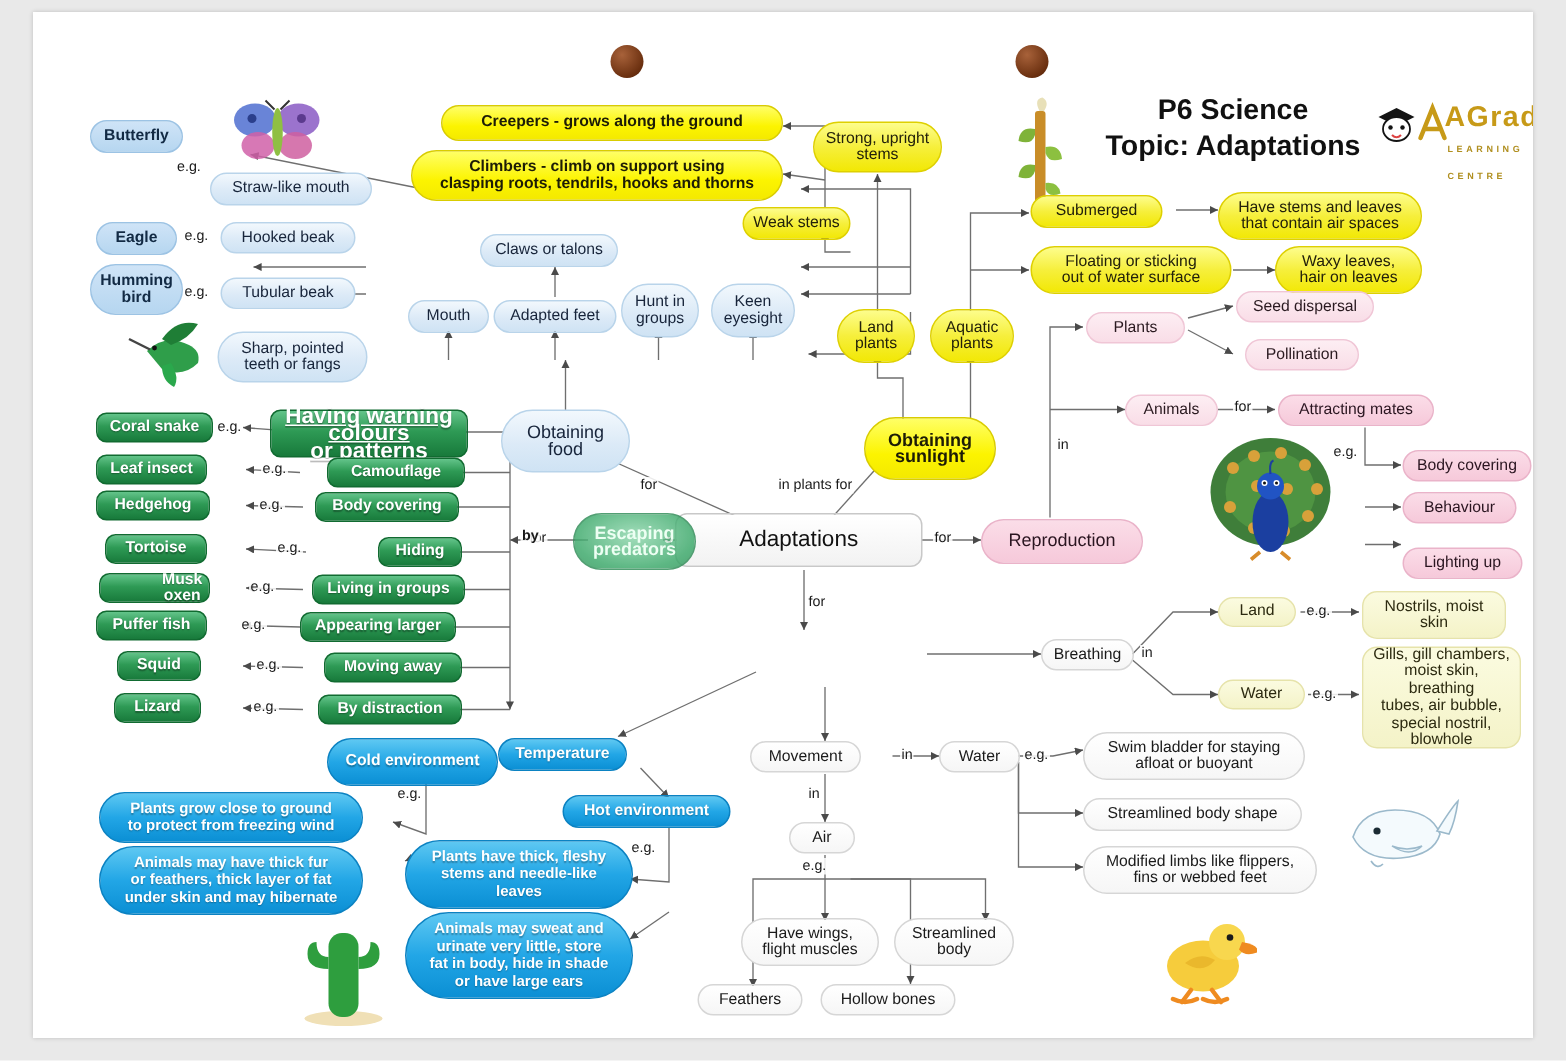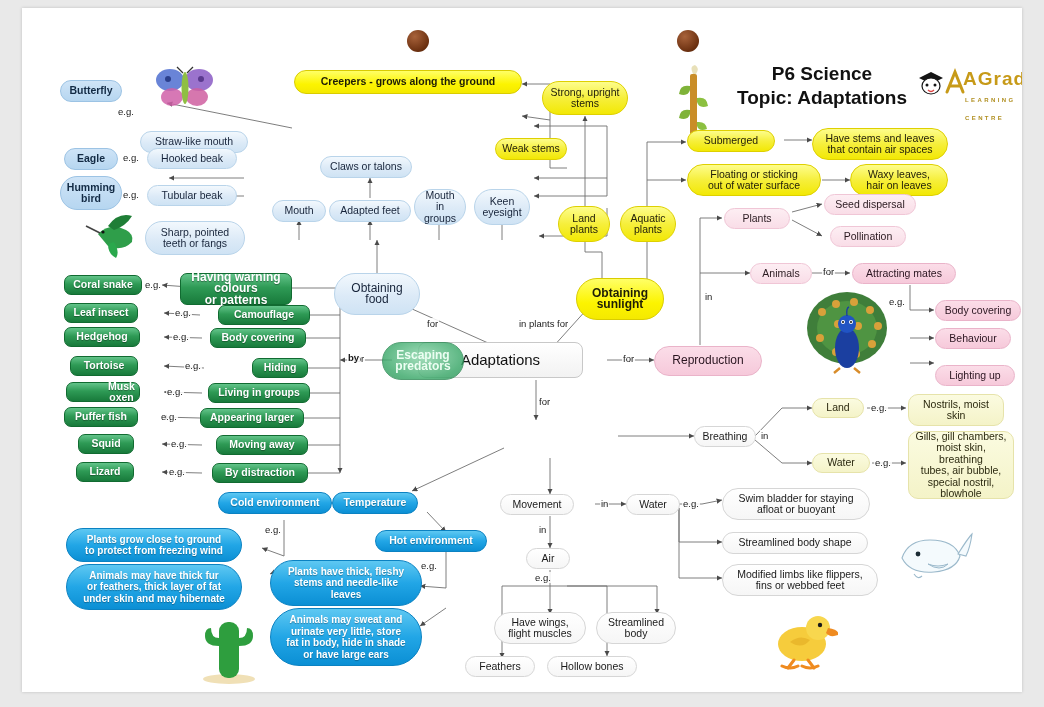--- a/index.html
+++ b/index.html
@@ -236,49 +236,49 @@
         <path d="M30,26 L38,6 L46,26 M33,20 L43,20" stroke="#c79a18" stroke-width="3" fill="none" stroke-linecap="round"></path>
       </svg>
       <div style="position:absolute;left:46px;top:2px;">
         <span class="brandtxt">AGrader</span>
       </div>
       <div style="position:absolute;left:48px;top:22px;">
         <span class="brandsub">LEARNING CENTRE</span>
       </div>
     </div>
 
-    <div class="node hub" style="left:396px;top:334px;width:165px;height:36px;">
+    <div class="node hub" style="left:428px;top:334px;width:165px;height:36px;">
       <span>Adaptations</span>
     </div>
 
     <div class="node blue big" style="left:312px;top:265px;width:86px;height:42px;white-space:pre-line;">
       <span>Obtaining
 food</span>
     </div>
     <div class="lbl" style="left:404px;top:310px;">for</div>
 
     <div class="node blue" style="left:250px;top:192px;width:54px;height:22px;">
       <span>Mouth</span>
     </div>
     <div class="node blue" style="left:307px;top:192px;width:82px;height:22px;">
       <span>Adapted feet</span>
     </div>
     <div class="node blue" style="left:392px;top:181px;width:52px;height:36px;white-space:pre-line;">
-      <span>Mouth in
+      <span>Hunt in
 groups</span>
     </div>
     <div class="node blue" style="left:452px;top:181px;width:56px;height:36px;white-space:pre-line;">
       <span>Keen
 eyesight</span>
     </div>
     <div class="node blue" style="left:298px;top:148px;width:92px;height:22px;">
       <span>Claws or talons</span>
     </div>
 
-    <div class="node blue" style="left:118px;top:107px;width:108px;height:22px;margin-top:16px;">
+    <div class="node blue" style="left:118px;top:107px;width:108px;height:22px;">
       <span>Straw-like mouth</span>
     </div>
     <div class="node blue" style="left:125px;top:140px;width:90px;height:21px;">
       <span>Hooked beak</span>
     </div>
     <div class="node blue" style="left:125px;top:177px;width:90px;height:21px;">
       <span>Tubular beak</span>
     </div>
     <div class="node blue" style="left:123px;top:213px;width:100px;height:34px;white-space:pre-line;">
       <span>Sharp, pointed
@@ -318,21 +318,21 @@
       <circle cx="19" cy="20" r="1.6" fill="#111"></circle>
     </svg>
 
     <div class="node green-soft big" style="left:360px;top:334px;width:82px;height:38px;white-space:pre-line;">
       <span>Escaping
 predators</span>
     </div>
     <div class="lbl" style="left:330px;top:345px;">for</div>
     <div class="lbl" style="left:325px;top:344px;font-weight:bold;">by</div>
 
-    <div class="node green" style="left:158px;top:265px;width:112px;height:32px;white-space:pre-line;font-size:12px;">
+    <div class="node green" style="left:158px;top:265px;width:132px;height:32px;white-space:pre-line;font-size:15px;text-decoration:underline;">
       <span>Having warning colours
 or patterns</span>
     </div>
     <div class="node green" style="left:196px;top:297px;width:92px;height:20px;">
       <span>Camouflage</span>
     </div>
     <div class="node green" style="left:188px;top:320px;width:96px;height:20px;">
       <span>Body covering</span>
     </div>
     <div class="node green" style="left:230px;top:350px;width:56px;height:20px;">
@@ -403,20 +403,24 @@
     <div class="node yellow" style="left:520px;top:73px;width:86px;height:34px;white-space:pre-line;">
       <span>Strong, upright
 stems</span>
     </div>
     <div class="node yellow" style="left:473px;top:130px;width:72px;height:22px;justify-content:center;">
       <span>Weak stems</span>
     </div>
 
     <div class="node yellow-hi" style="left:272px;top:62px;width:228px;height:24px;">
       <span>Creepers - grows along the ground</span>
+    </div>
+    <div class="node yellow-hi" style="left:252px;top:92px;width:248px;height:34px;white-space:pre-line;">
+      <span>Climbers - climb on support using
+clasping roots, tendrils, hooks and thorns</span>
     </div>
 
     <div class="node yellow" style="left:665px;top:122px;width:88px;height:22px;">
       <span>Submerged</span>
     </div>
     <div class="node yellow" style="left:790px;top:120px;width:136px;height:32px;white-space:pre-line;">
       <span>Have stems and leaves
 that contain air spaces</span>
     </div>
     <div class="node yellow" style="left:665px;top:156px;width:134px;height:32px;white-space:pre-line;">
@@ -562,21 +566,21 @@
       <span>Hollow bones</span>
     </div>
     <div class="node white" style="left:574px;top:604px;width:80px;height:32px;white-space:pre-line;">
       <span>Streamlined
 body</span>
     </div>
 
     <div class="node cyan" style="left:310px;top:484px;width:86px;height:22px;">
       <span>Temperature</span>
     </div>
-    <div class="node cyan" style="left:196px;top:484px;width:114px;height:22px;">
+    <div class="node cyan" style="left:196px;top:484px;width:114px;height:32px;">
       <span>Cold environment</span>
     </div>
     <div class="node cyan" style="left:353px;top:522px;width:112px;height:22px;">
       <span>Hot environment</span>
     </div>
     <div class="lbl" style="left:242px;top:516px;">e.g.</div>
     <div class="lbl" style="left:398px;top:552px;">e.g.</div>
 
     <div class="node cyan" style="left:44px;top:520px;width:176px;height:34px;white-space:pre-line;font-size:10px;">
       <span>Plants grow close to ground

